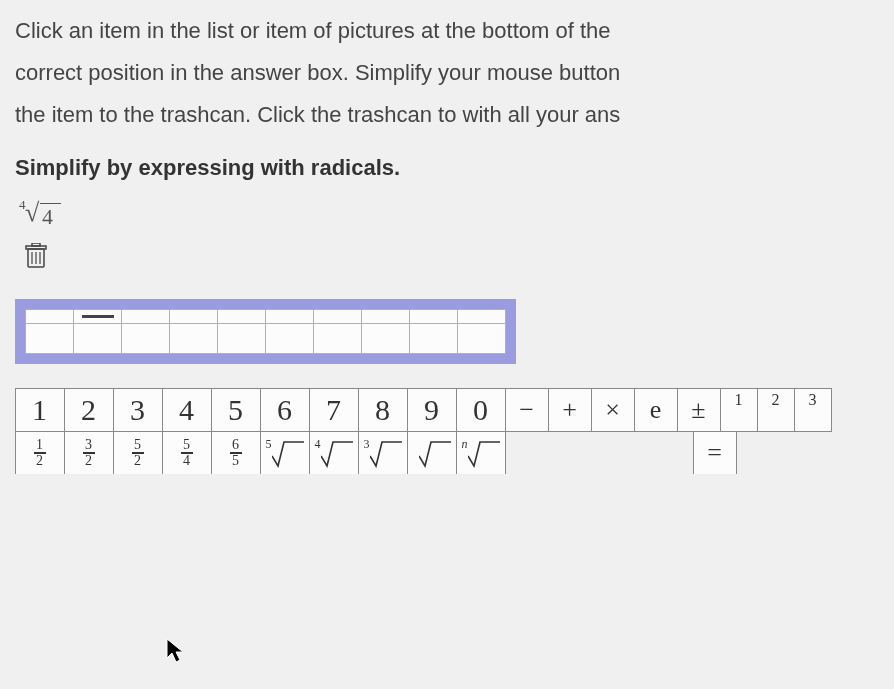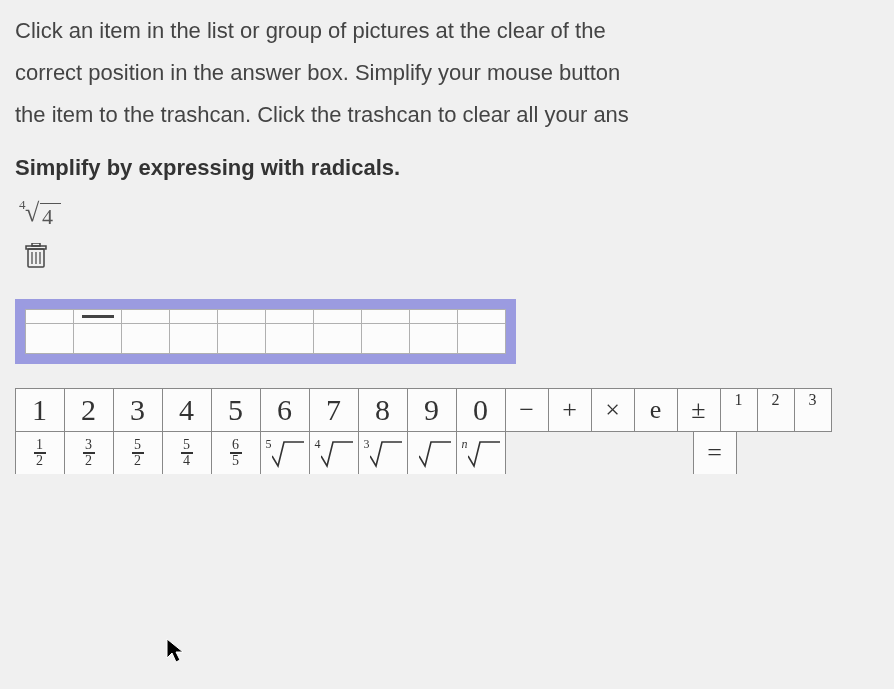--- a/index.html
+++ b/index.html
@@ -173,23 +173,23 @@
       top: 638px;
       pointer-events: none;
     }
   </style>
 </head>
 <body>
 
 
 
 <div class="instructions">
-  <span>Click an item in the list or group of pictures at the clear of the</span><br>
+  <span>Click an item in the list or item of pictures at the bottom of the</span><br>
   <span>correct position in the answer box. Simplify your mouse button</span><br>
-  <span>the item to the trashcan. Click the trashcan to clear all your ans</span>
+  <span>the item to the trashcan. Click the trashcan to with all your ans</span>
 </div>
 
 <div class="question">Simplify by expressing with radicals.</div>
 
 <div class="radical-expr">
   <span class="index">4</span>
   <span class="surd">√</span>
   <span class="radicand">4</span>
 </div>
 

